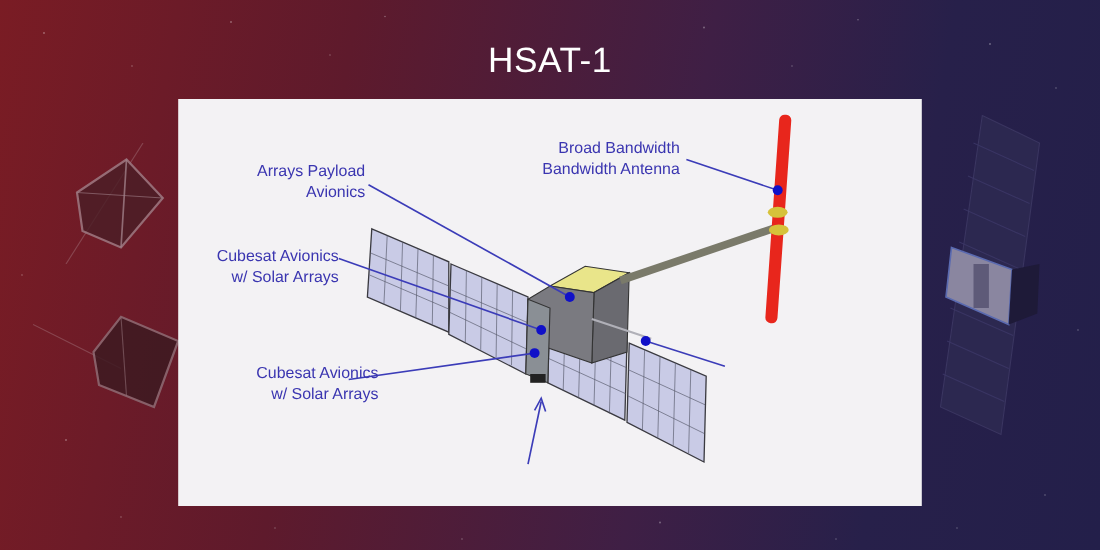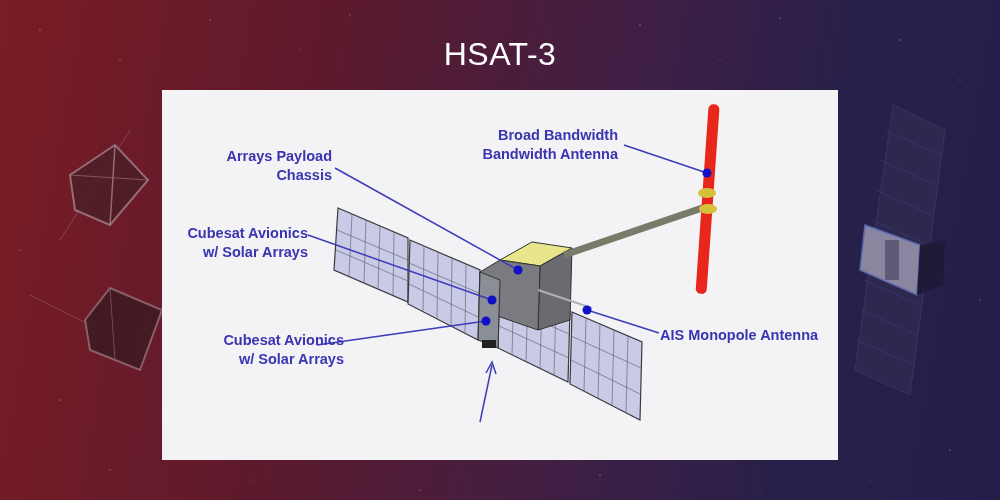--- a/index.html
+++ b/index.html
@@ -13,21 +13,21 @@
     position:absolute; left:0; right:0; top:36px; text-align:center;
     color:#ffffff; font-size:32px; letter-spacing:0.5px;
   }
   .panel {
     position:absolute; left:162px; top:90px; width:676px; height:370px;
     background:#f3f2f4;
   }
   .panel svg { position:absolute; left:0; top:0; }
   .label {
     position:absolute; color:#3a35b0; font-size:14.5px; line-height:19px;
-    text-align:right; white-space:nowrap;font-weight:bold;
+    text-align:right; white-space:nowrap;
   }
   .label.left { text-align:left; }
   .bg-sat { position:absolute; }
 </style>
 </head>
 <body>
 
 <svg class="stars" width="1000" height="500">
   <g fill="#ffffff" opacity="0.35">
     <circle cx="40" cy="30" r="0.8"></circle>
@@ -76,21 +76,21 @@
     <line x1="23" y1="150" x2="80" y2="175"></line>
       <line x1="19" y1="180" x2="76" y2="205"></line>
     <line x1="16" y1="210" x2="72" y2="235"></line>
       <line x1="12" y1="240" x2="68" y2="265"></line>
   </g>
   <polygon points="20,125 75,145 72,195 15,170" fill="#8a86a0" stroke="#5a6ab0" stroke-width="1.5"></polygon>
   <polygon points="75,145 100,140 98,185 72,195" fill="#1e1a38"></polygon>
   <rect x="40" y="140" width="14" height="40" fill="#5e5a78"></rect>
 </svg>
 
-<div class="title">HSAT-3</div>
+<div class="title">HSAT-1</div>
 
 <div class="panel">
   <svg width="676" height="370">
 
     <g stroke="#3a3a40" stroke-width="1.2">
       <polygon points="176,118 246,148 246,212 172,180" fill="#c9cbe6"></polygon>
       <polygon points="248,150 318,180 316,250 246,214" fill="#c9cbe6"></polygon>
       <g stroke="#55586a" stroke-width="0.6">
         <line x1="190" y1="124" x2="187" y2="187"></line>
           <line x1="204" y1="130" x2="202" y2="193"></line>
@@ -158,32 +158,29 @@
       <circle cx="356" cy="180" r="4.5"></circle>
       <circle cx="330" cy="210" r="4.5"></circle>
       <circle cx="324" cy="231" r="4.5"></circle>
       <circle cx="545" cy="83" r="4.5"></circle>
       <circle cx="425" cy="220" r="4.5"></circle>
     </g>
   </svg>
 
   <div class="label" style="right:506px;top:57px">
     <div>Arrays Payload</div>
-    <div>Chassis</div>
+    <div>Avionics</div>
   </div>
   <div class="label" style="right:530px;top:134px">
     <div>Cubesat Avionics</div>
     <div>w/ Solar Arrays</div>
   </div>
   <div class="label" style="right:494px;top:241px">
     <div>Cubesat Avionics</div>
     <div>w/ Solar Arrays</div>
   </div>
   <div class="label" style="right:220px;top:36px">
     <div>Broad Bandwidth</div>
     <div>Bandwidth Antenna</div>
   </div>
-  <div class="label left" style="left:498px;top:236px">
-    <div>AIS Monopole Antenna</div>
-  </div>
   <div class="label" style="right:366px;top:313px">
   </div>
 </div>
 
 </body></html>

